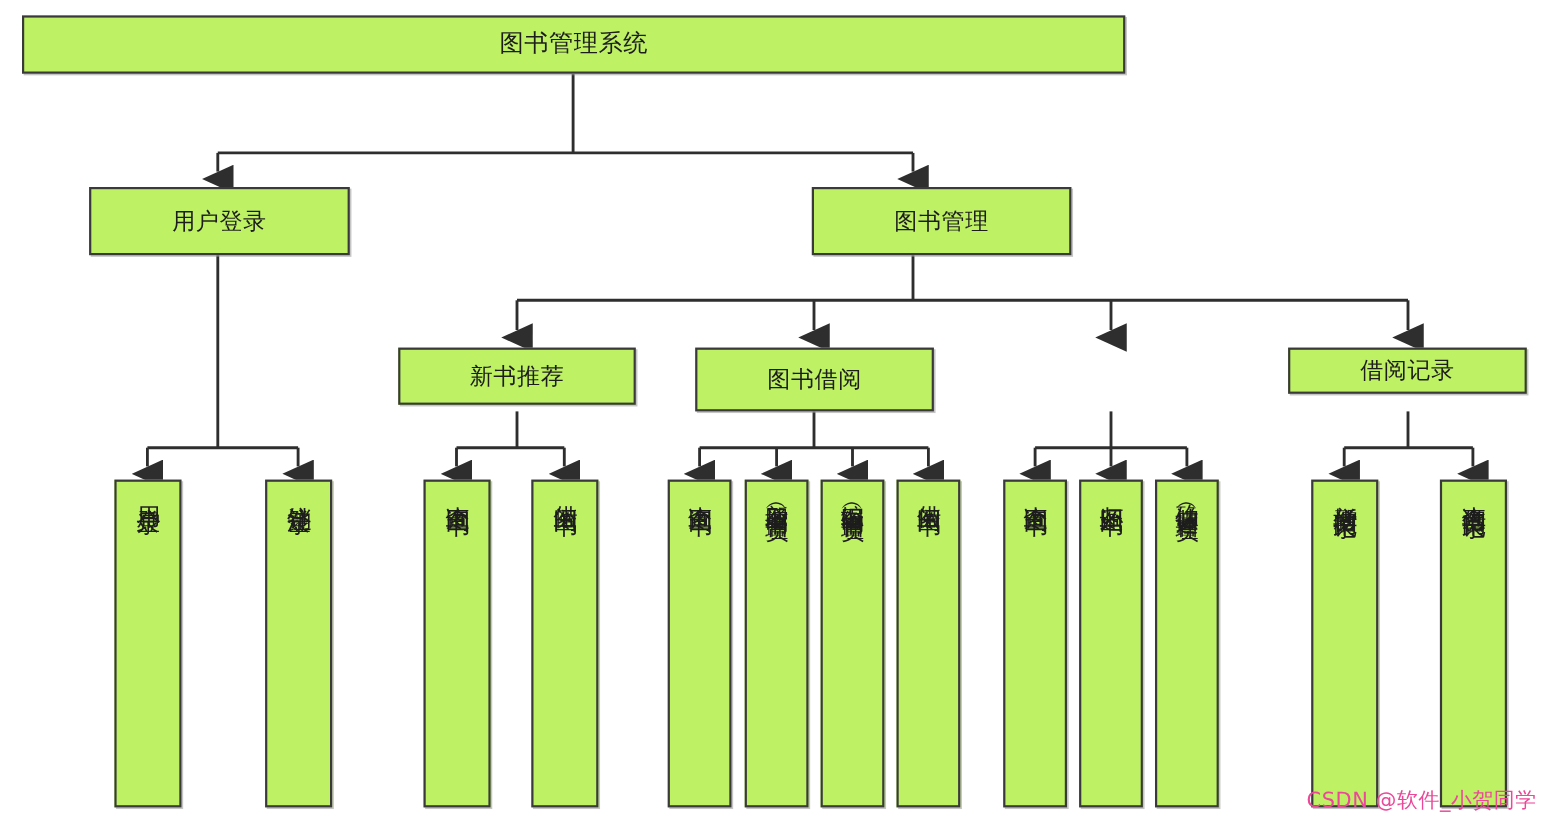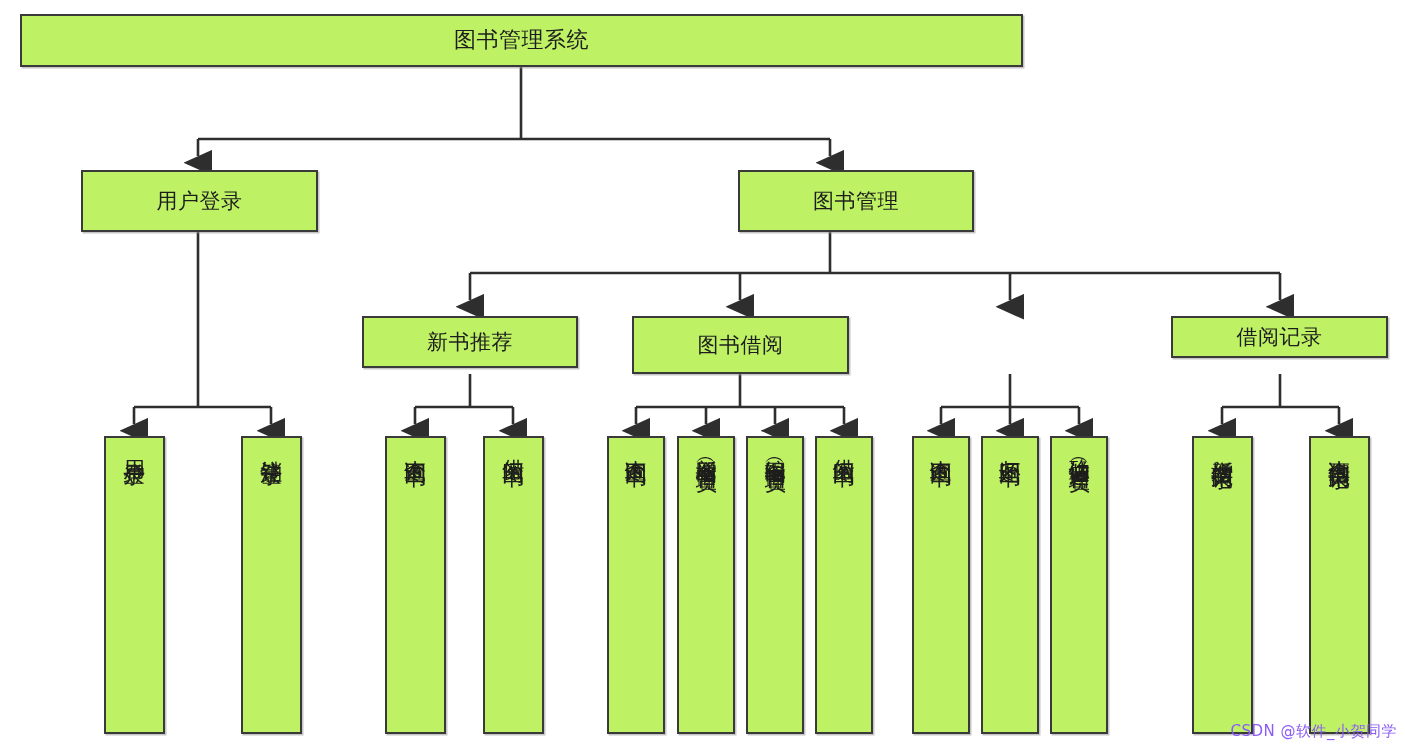--- a/index.html
+++ b/index.html
@@ -49,22 +49,22 @@
     line-height:1.06;
     letter-spacing:2px;
     white-space:nowrap;
   }
   .node.v.tall .lbl{font-size:21px;}
 
   
   #watermark{
     position:absolute;
     right:8px;bottom:6px;
-    font-size:15px;
-    color:#8b5cf6;
+    font-size:19px;
+    color:#ec4899;
     letter-spacing:.5px;
     white-space:nowrap;
     font-family:"DejaVu Sans","Liberation Sans",sans-serif;
   }
 </style>
 </head>
 <body>
 
 <div id="canvas">
 

